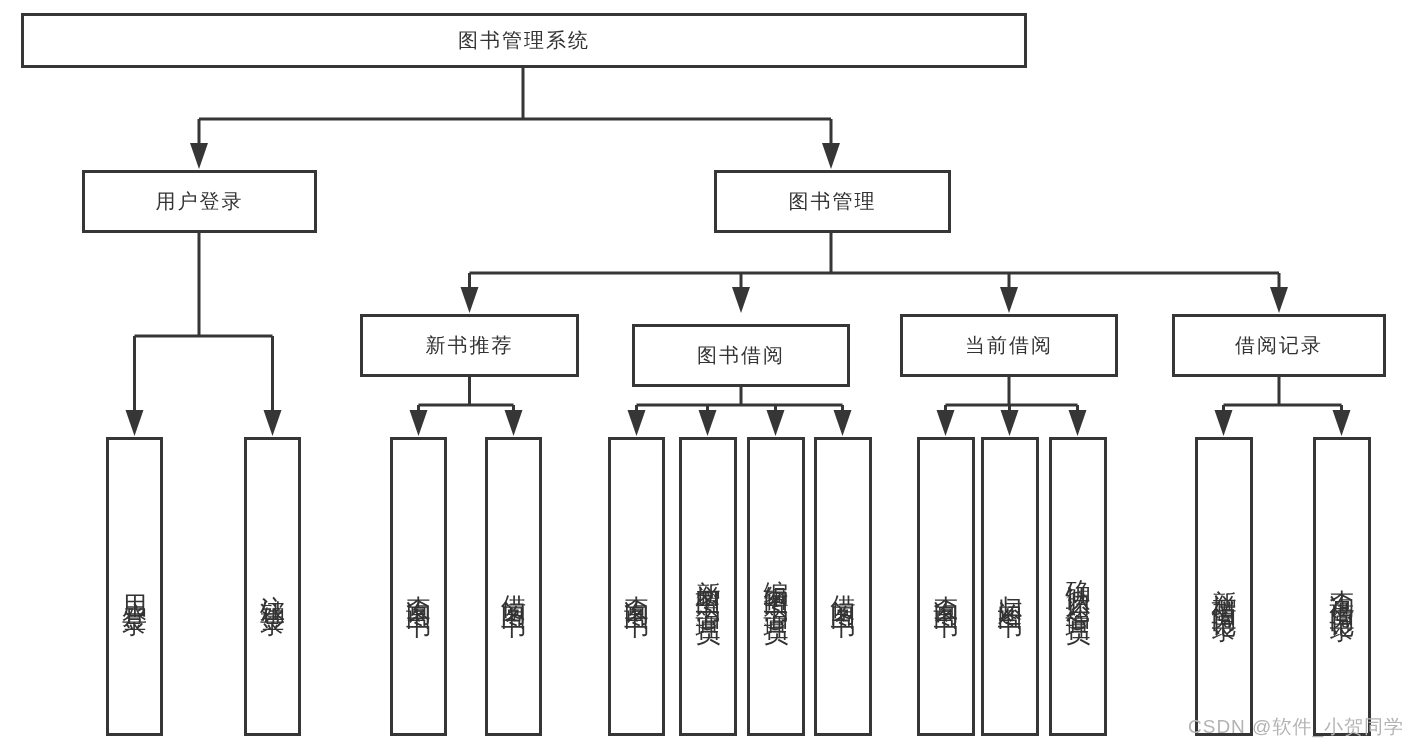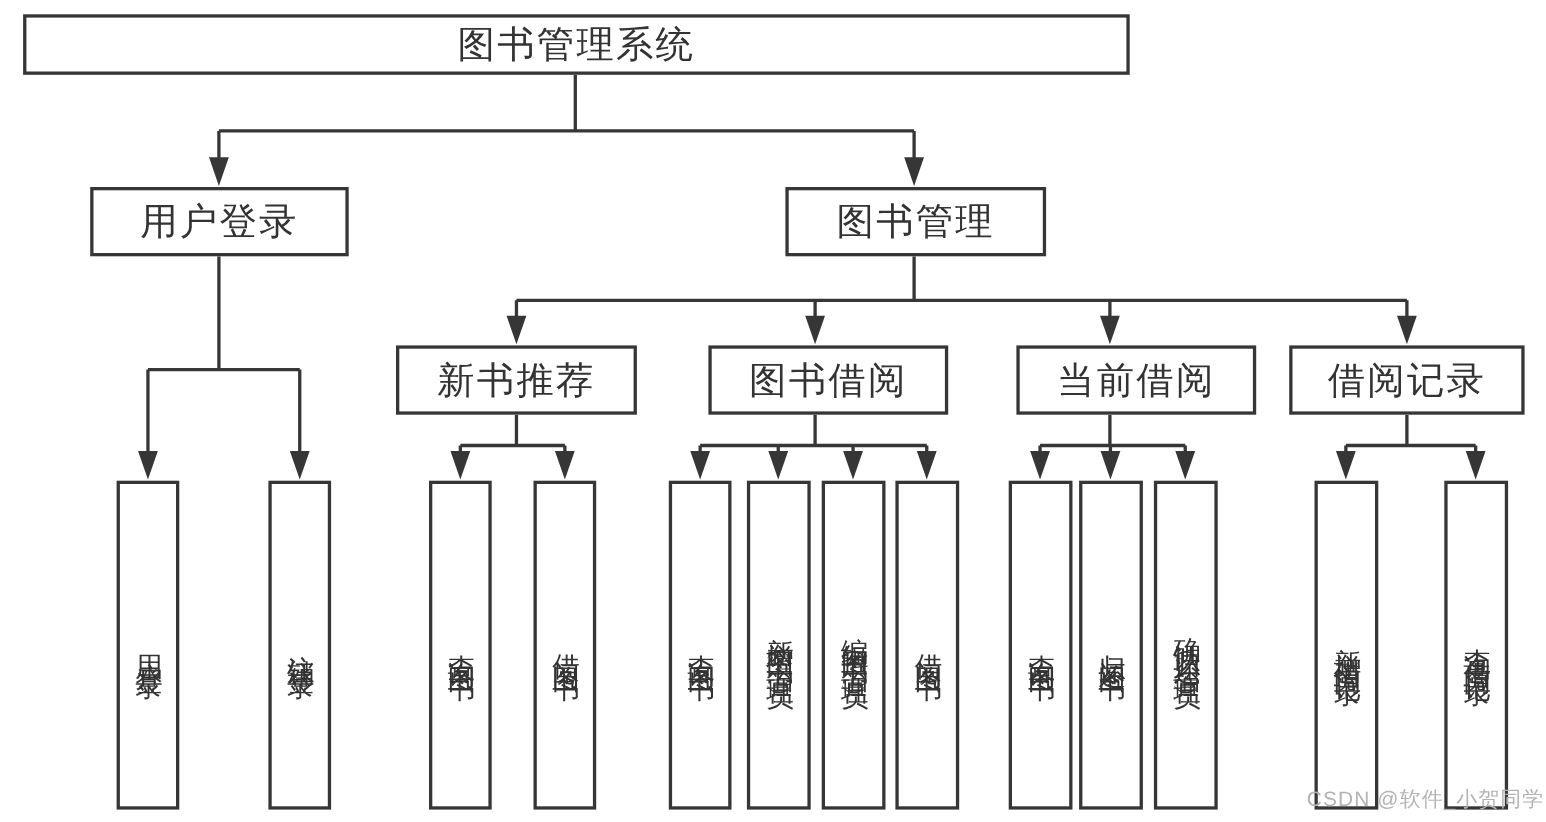--- a/index.html
+++ b/index.html
@@ -29,21 +29,21 @@
     fill:var(--line);stroke:none;
   }
   .box{
     position:absolute;
     background:var(--background);
     border:3px solid var(--border);
     display:flex;align-items:center;justify-content:center;
     color:var(--text);
   }
   .hlabel{
-    font-size:34px;
+    font-size:20px;
     letter-spacing:2px;
     color:var(--text);
     white-space:nowrap;
   }
   .leaf{
     top:437px;width:57px;height:299px;
   }
   .vlabel{
     writing-mode:vertical-rl;
     text-orientation:mixed;
@@ -113,24 +113,24 @@
   <div class="box" style="left:82px;top:170px;width:235px;height:63px;">
     <span class="hlabel">用户登录</span>
   </div>
   <div class="box" style="left:714px;top:170px;width:237px;height:63px;">
     <span class="hlabel">图书管理</span>
   </div>
 
   <div class="box" style="left:360px;top:314px;width:219px;height:63px;">
     <span class="hlabel">新书推荐</span>
   </div>
-  <div class="box" style="left:632px;top:314px;width:218px;height:63px;margin-left:12px;">
+  <div class="box" style="left:632px;top:324px;width:218px;height:63px;">
     <span class="hlabel">图书借阅</span>
   </div>
-  <div class="box" style="left:900px;top:314px;width:218px;height:63px;margin-left:24px;">
+  <div class="box" style="left:900px;top:314px;width:218px;height:63px;">
     <span class="hlabel">当前借阅</span>
   </div>
   <div class="box" style="left:1172px;top:314px;width:214px;height:63px;text-align:right;">
     <span class="hlabel">借阅记录</span>
   </div>
 
   <div class="box leaf" style="left:106px;">
     <span class="vlabel">用户登录</span>
   </div>
   <div class="box leaf" style="left:244px;">

